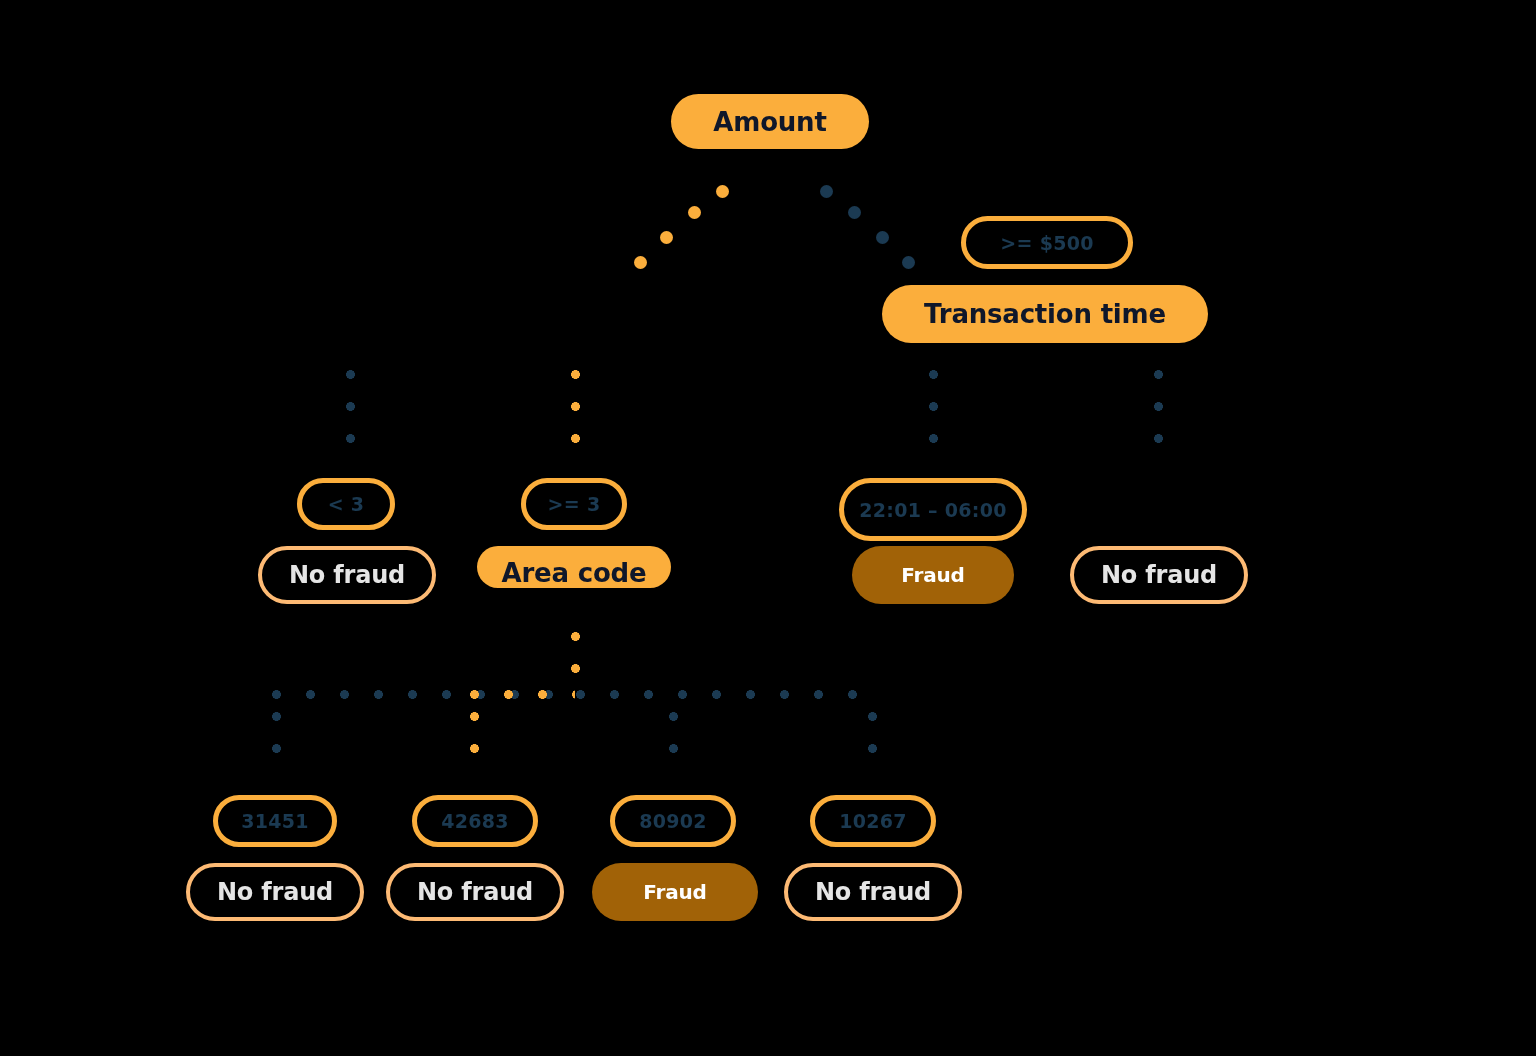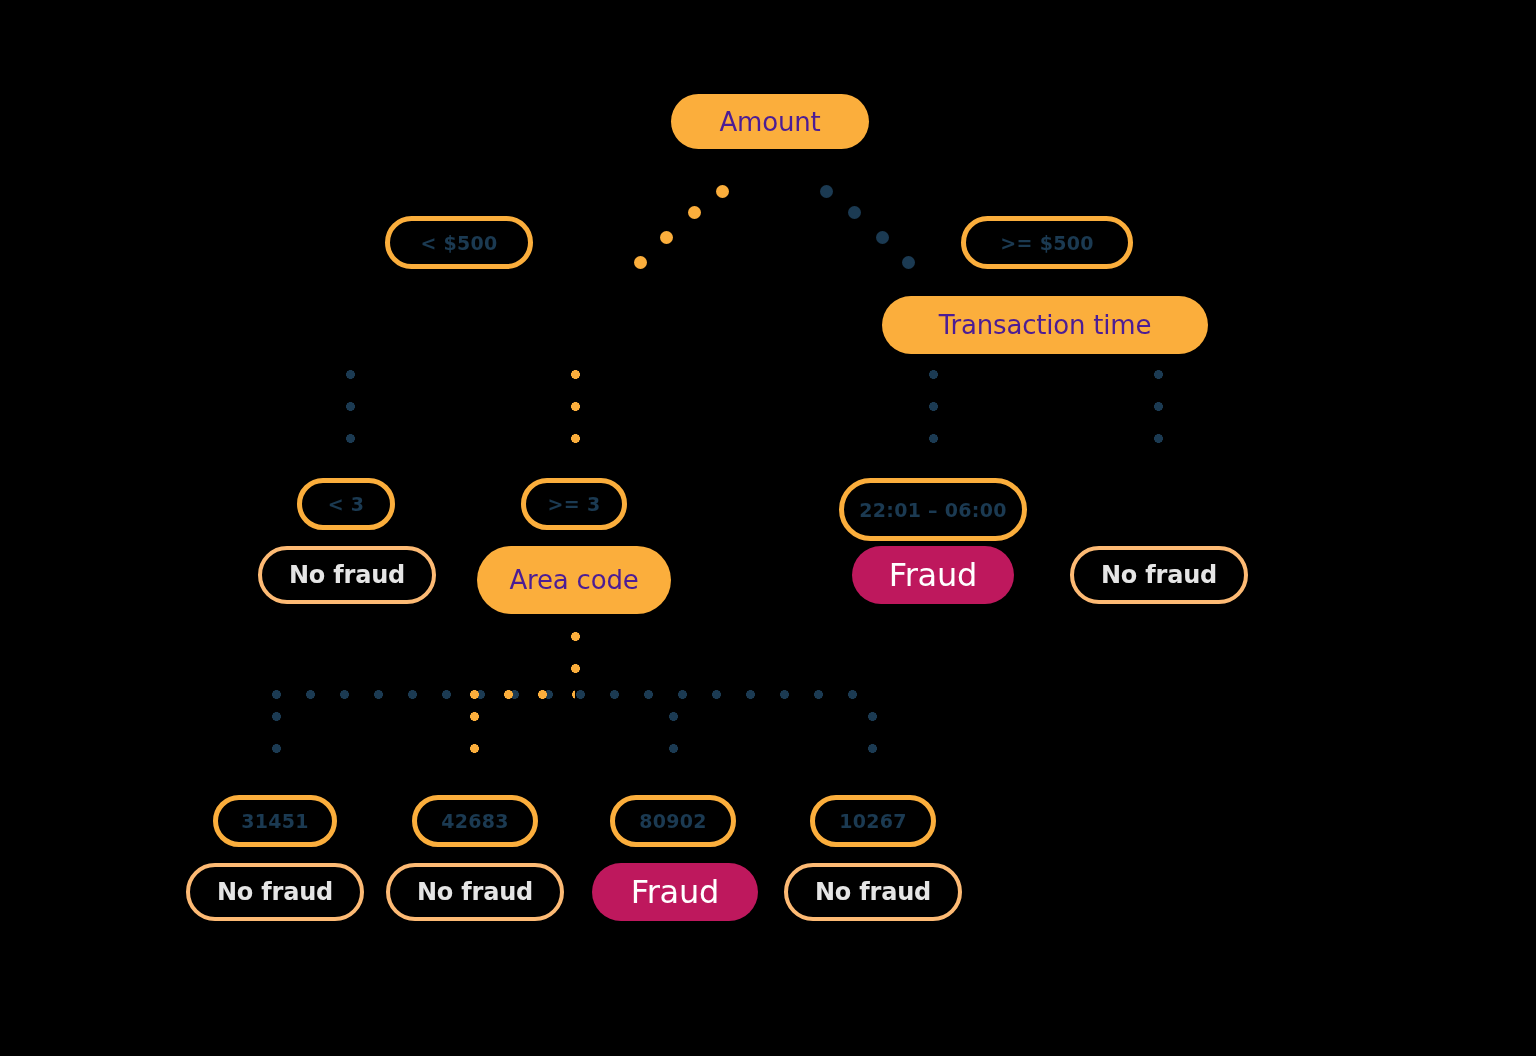--- a/index.html
+++ b/index.html
@@ -28,46 +28,46 @@
     justify-content: center;
     box-sizing: border-box;
     border-radius: 999px;
     white-space: nowrap;
     letter-spacing: -0.2px;
   }
 
   
   .node.decision {
     background: #FBAE3C;
-    color: #4c1d95;
-    font-weight: 400;
+    color: #0f172a;
+    font-weight: 700;
     font-size: 26px;
     border: 0;
   }
   .node.decision.root {
     font-size: 26px;
   }
 
   
   .node.branch {
     background: #000000;
     border: 5px solid #FBAE3C;
     color: #1B3A52;
     font-weight: 700;
     font-size: 19px;
     letter-spacing: 0.3px;
   }
 
   
   .node.leaf-fraud {
-    background: #be185d;
+    background: #a16207;
     color: #FFFFFF;
     border: 0;
-    font-weight: 400;
-    font-size: 32px;
+    font-weight: 700;
+    font-size: 20px;
   }
 
   
   .node.leaf-nofraud {
     background: #000000;
     border: 4px solid #fdba74;
     color: #e5e5e5;
     font-weight: 700;
     font-size: 24px;
   }
@@ -134,46 +134,43 @@
 
   <div class="dotline v-navy" style="left:272px;top:712px;height:62px;"></div>
   <div class="dotline v-orange" style="left:470px;top:712px;height:62px;"></div>
   <div class="dotline v-navy" style="left:669px;top:712px;height:62px;"></div>
   <div class="dotline v-navy" style="left:868px;top:712px;height:62px;"></div>
 
   <div class="node decision root" style="left:671px;top:94px;width:198px;height:55px;">
     <span>Amount</span>
   </div>
 
-  <div class="node branch" style="left:385px;top:216px;width:148px;height:53px;">
-    <span>&lt; $500</span>
-  </div>
   <div class="node branch" style="left:961px;top:216px;width:172px;height:53px;">
     <span>&gt;= $500</span>
   </div>
 
-  <div class="node decision" style="left:882px;top:296px;width:326px;height:58px;">
+  <div class="node decision" style="left:882px;top:285px;width:326px;height:58px;">
     <span>Transaction time</span>
   </div>
 
   <div class="node branch" style="left:297px;top:478px;width:98px;height:52px;">
     <span>&lt; 3</span>
   </div>
   <div class="node branch" style="left:521px;top:478px;width:106px;height:52px;">
     <span>&gt;= 3</span>
   </div>
 
   <div class="node branch" style="left:839px;top:478px;width:188px;height:63px;">
     <span>22:01 – 06:00</span>
   </div>
 
   <div class="node leaf-nofraud" style="left:258px;top:546px;width:178px;height:58px;">
     <span>No fraud</span>
   </div>
-  <div class="node decision" style="left:477px;top:546px;width:194px;height:68px;">
+  <div class="node decision" style="left:477px;top:546px;width:194px;height:42px;align-items:flex-end;">
     <span>Area code</span>
   </div>
   <div class="node leaf-fraud" style="left:852px;top:546px;width:162px;height:58px;">
     <span>Fraud</span>
   </div>
   <div class="node leaf-nofraud" style="left:1070px;top:546px;width:178px;height:58px;">
     <span>No fraud</span>
   </div>
 
   <div class="node branch" style="left:213px;top:795px;width:124px;height:52px;">

